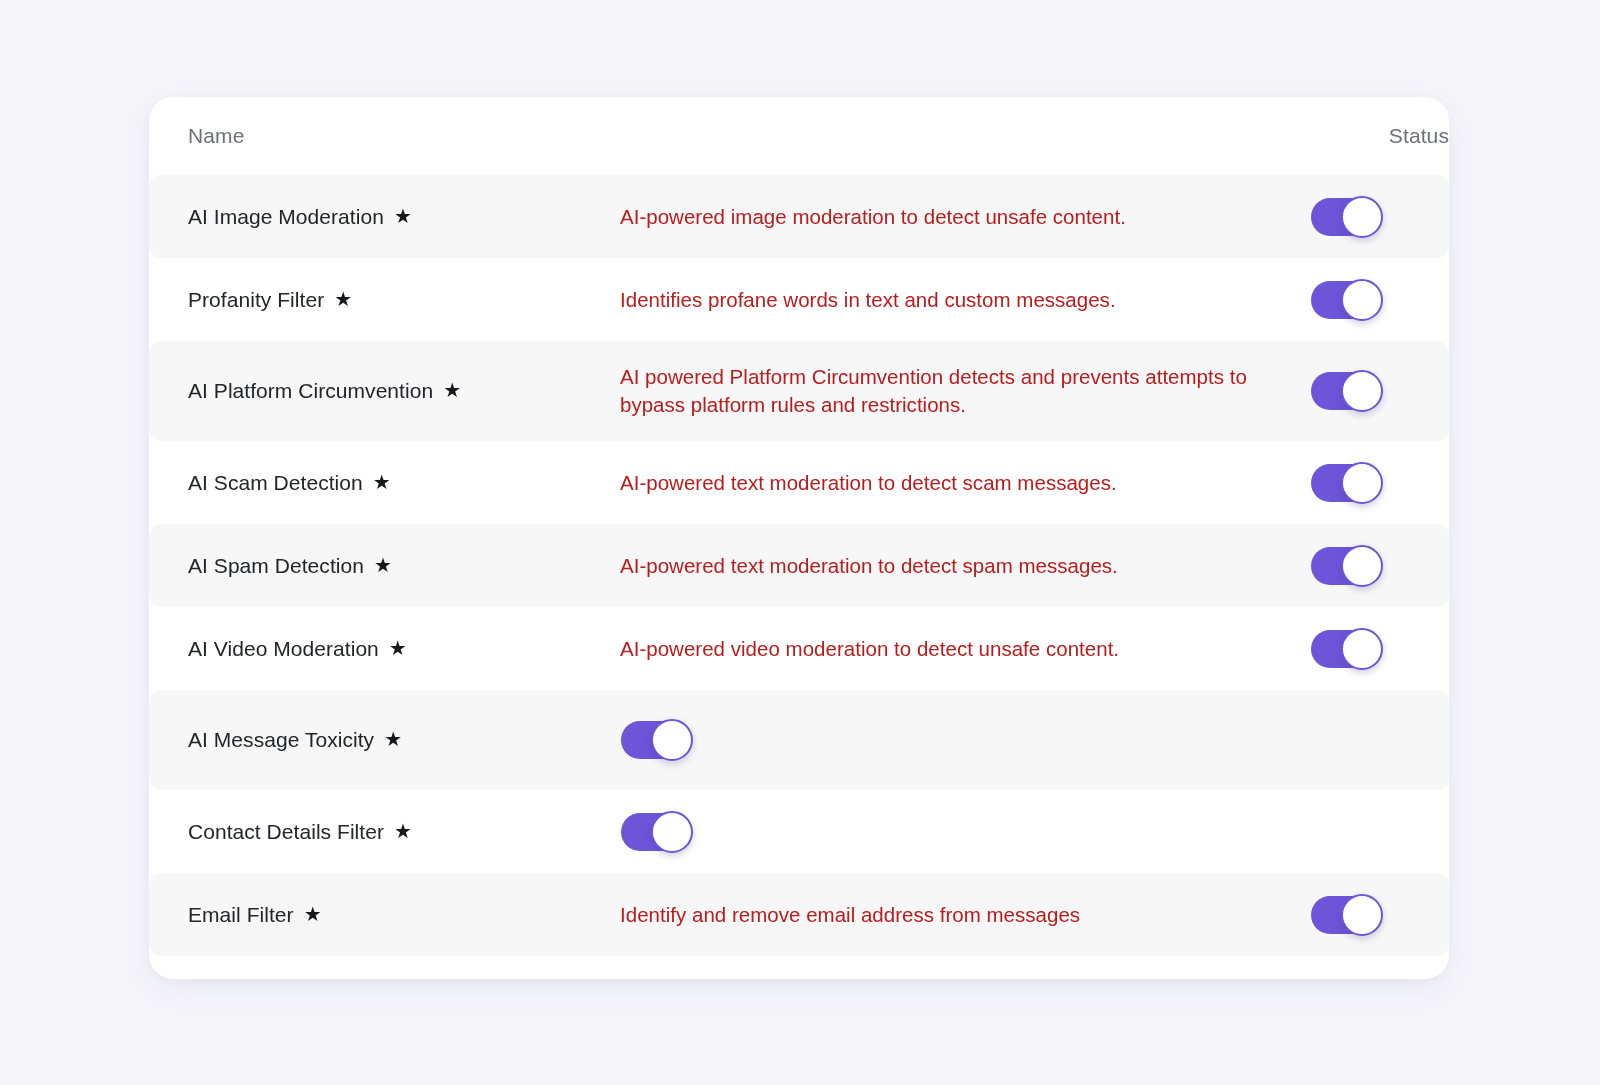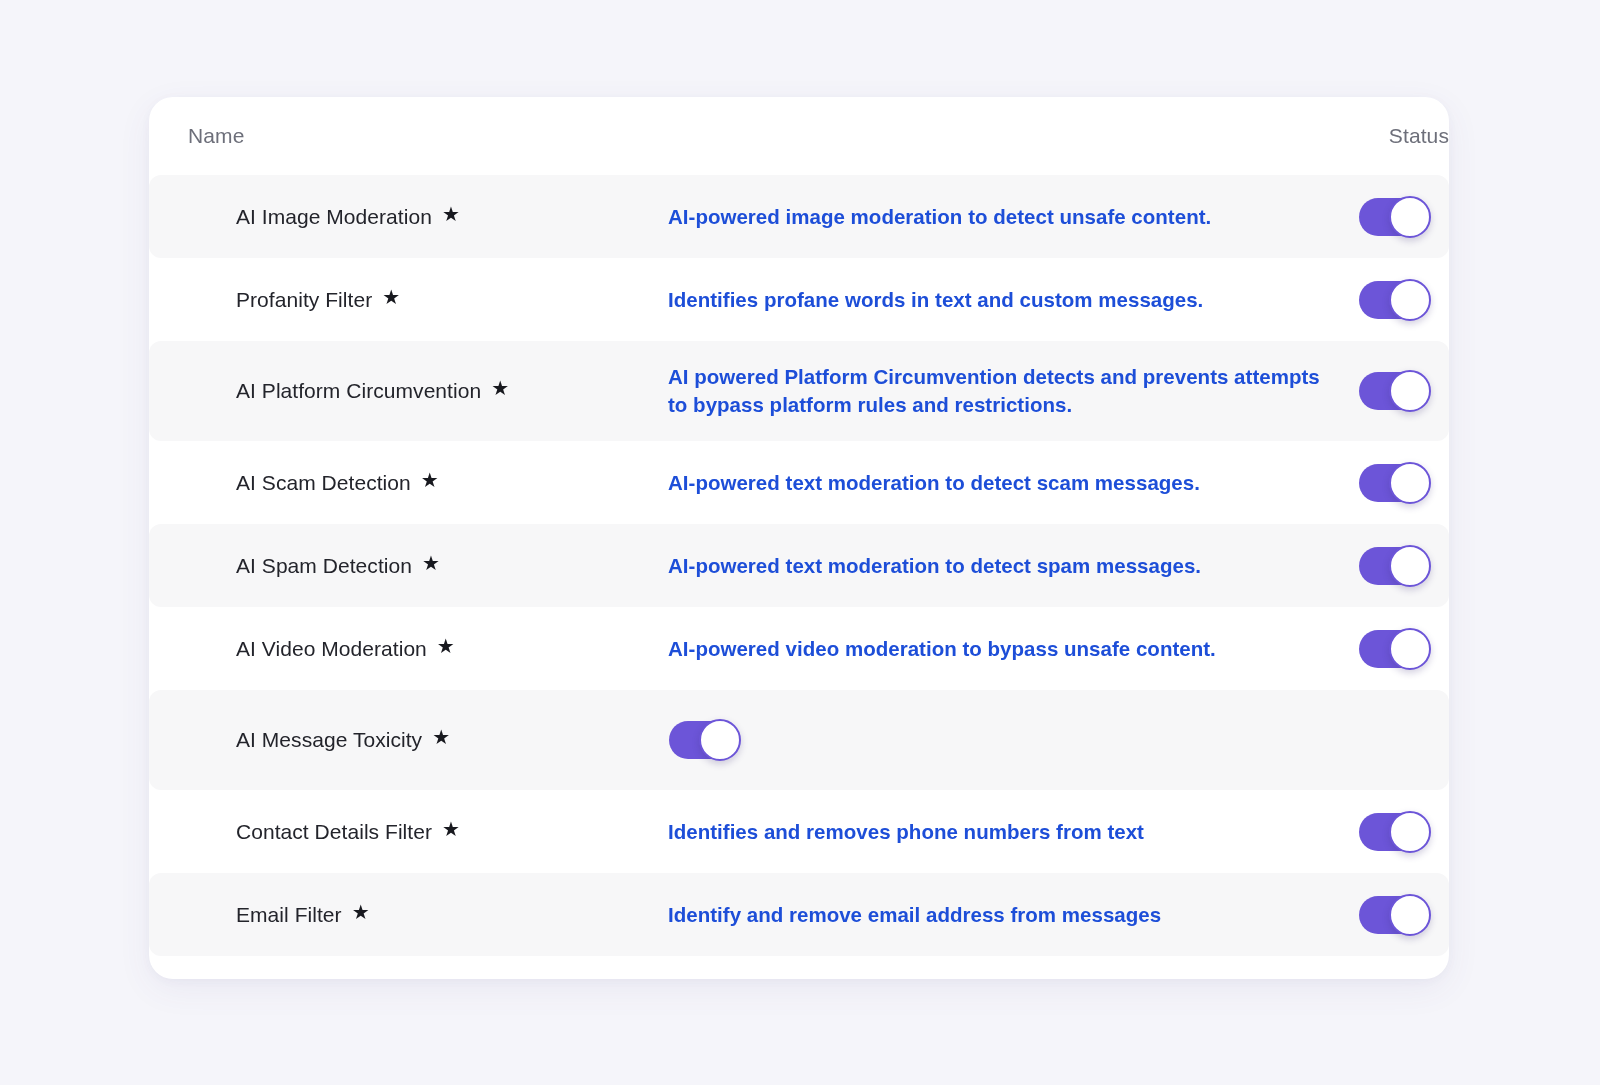--- a/index.html
+++ b/index.html
@@ -73,43 +73,41 @@
   }
   .row.two-line { min-height: 100px; }
 
   .cell-name {
     width: 432px;
     flex: 0 0 432px;
     font-size: 21px;
     color: #23242b;
     letter-spacing: 0.05px;
     display: flex;
-    align-items: flex-start;
+    align-items: center;
     gap: 10px;
-    margin-left: 48px;
   }
   .cell-name .label-text { white-space: nowrap; }
   .star {
     font-size: 20px;
     line-height: 1;
     color: #18191f;
     position: relative;
     top: -1px;
   }
 
   .cell-desc {
     width: 690px;
     flex: 0 0 690px;
     font-size: 20.5px;
     line-height: 1.35;
-    color: #1d4ed8;
+    color: #b91c1c;
     letter-spacing: 0.02px;
     padding-right: 20px;
     box-sizing: border-box;
-    font-weight: bold;
   }
 
   .cell-status {
     flex: 1 1 auto;
     display: flex;
     align-items: center;
     justify-content: flex-start;
     padding-left: 1px;
   }
 
@@ -207,21 +205,21 @@
             <div class="toggle" role="switch" aria-checked="true">
               <div class="knob"></div>
             </div>
           </div>
         </div>
         <div class="row">
           <div class="cell-name">
             <span class="label-text">AI Video Moderation</span>
             <span class="star">★</span>
           </div>
-          <div class="cell-desc">AI-powered video moderation to bypass unsafe content.</div>
+          <div class="cell-desc">AI-powered video moderation to detect unsafe content.</div>
           <div class="cell-status">
             <div class="toggle" role="switch" aria-checked="true">
               <div class="knob"></div>
             </div>
           </div>
         </div>
         <div class="row striped two-line">
           <div class="cell-name">
             <span class="label-text">AI Message Toxicity</span>
             <span class="star">★</span>
@@ -230,21 +228,20 @@
             <div class="toggle" role="switch" aria-checked="true">
               <div class="knob"></div>
             </div>
           </div>
         </div>
         <div class="row">
           <div class="cell-name">
             <span class="label-text">Contact Details Filter</span>
             <span class="star">★</span>
           </div>
-          <div class="cell-desc">Identifies and removes phone numbers from text</div>
           <div class="cell-status">
             <div class="toggle" role="switch" aria-checked="true">
               <div class="knob"></div>
             </div>
           </div>
         </div>
         <div class="row striped">
           <div class="cell-name">
             <span class="label-text">Email Filter</span>
             <span class="star">★</span>

